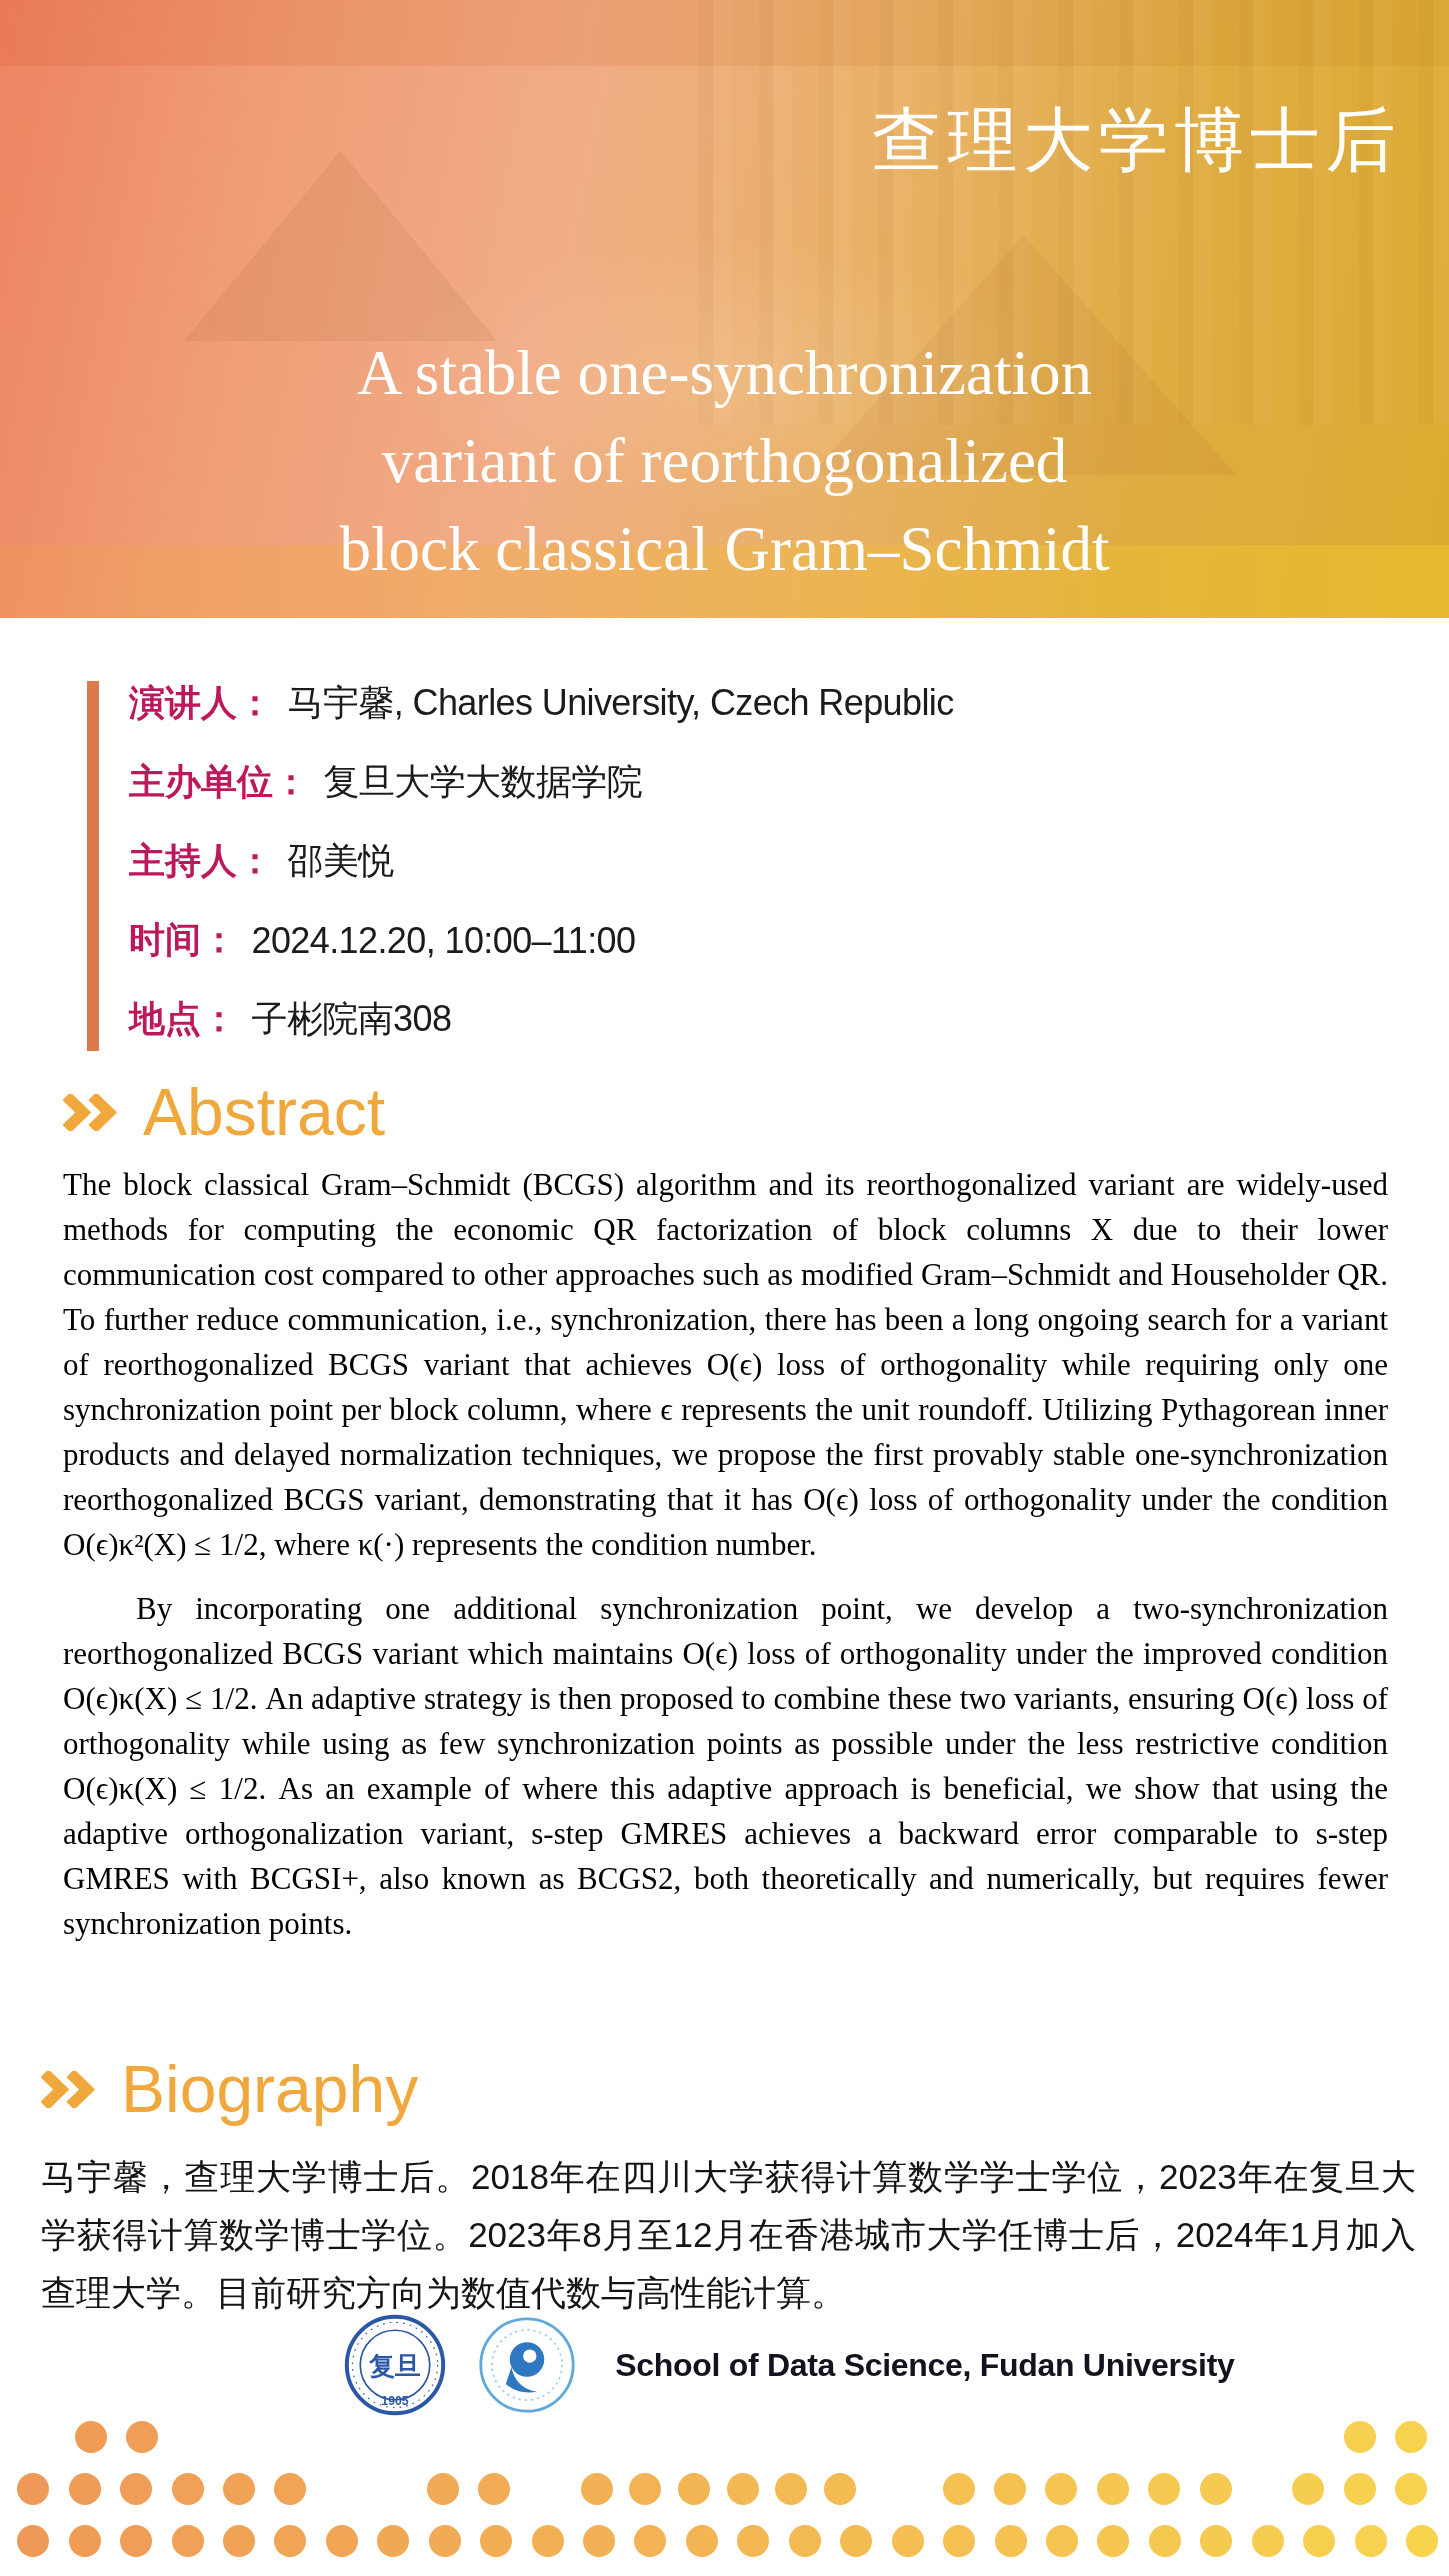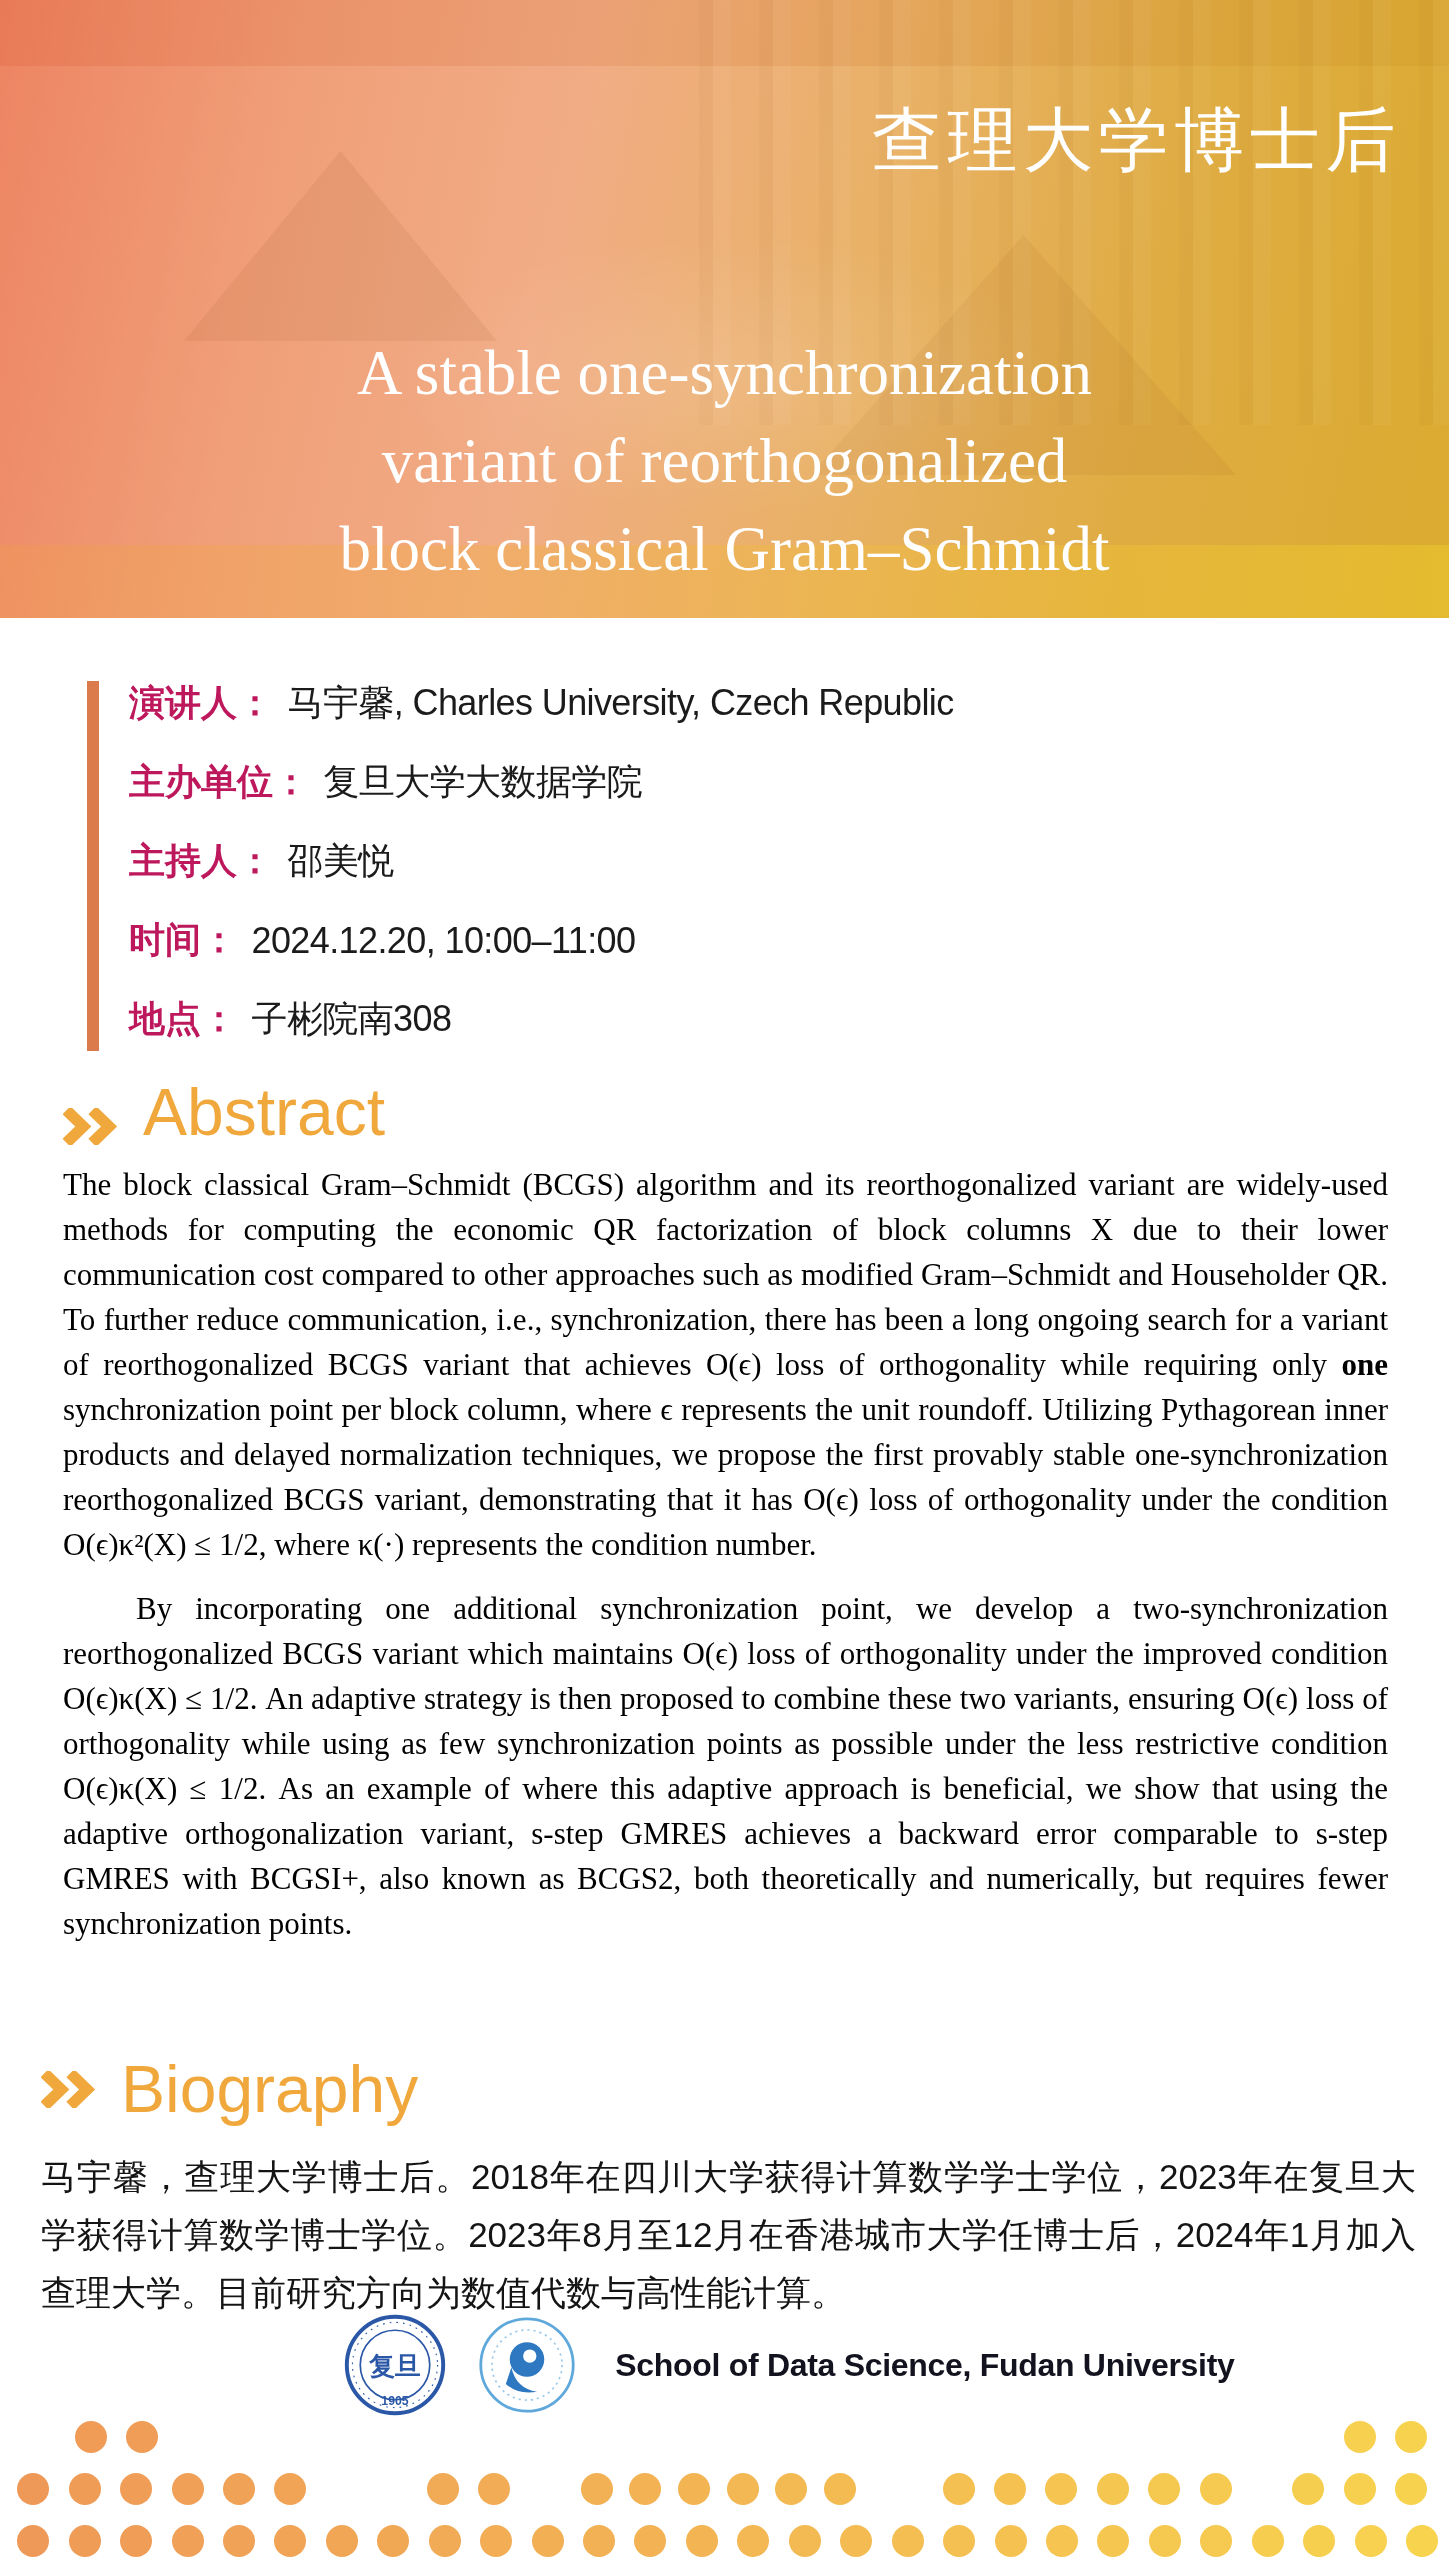--- a/index.html
+++ b/index.html
@@ -37,31 +37,31 @@
   .info{position:absolute;left:87px;top:664px;}
   .info-bar{position:absolute;left:0;top:17px;width:12.3px;height:370px;background:#DB7B4C;}
   .info-rows{margin-left:42px;}
   .info-row{height:79px;display:flex;align-items:center;font-size:36px;white-space:nowrap;}
   .info-label{color:#be185d;font-weight:700;}
   .info-value{color:#1b1b1b;font-weight:500;margin-left:14.5px;letter-spacing:-0.6px;}
   
   .section-heading{position:absolute;display:flex;align-items:center;gap:17px;}
   .section-heading .chev{flex:0 0 auto;}
   .section-heading .ht{color:#F0A83D;font-size:66px;font-weight:500;line-height:1;letter-spacing:0;}
-  #abstract-heading{left:63px;top:1079px;align-items:flex-end;}
+  #abstract-heading{left:63px;top:1079px;}
   #bio-heading{left:41px;top:2056px;}
   
   .abstract-body{
     position:absolute;left:63px;top:1162px;width:1325px;
     font-family:"Liberation Serif",serif;font-size:31px;line-height:45px;
     color:#000;text-align:justify;
   }
   .abstract-body p{margin:0;}
   .abstract-body .p2{text-indent:73px;margin-top:19px;}
-  .bold-inline{font-weight:700;}
+  .bold-inline{font-weight:400;}
   
   .bio-text{
     position:absolute;left:41px;top:2148px;width:1375px;
     font-size:35px;line-height:58px;font-weight:400;color:#141414;text-align:justify;
   }
   
   .footer{position:absolute;left:344px;top:2312px;height:106px;display:flex;align-items:center;gap:20px;}
   .logo{flex:0 0 auto;}
   .logo + .logo{margin-left:12.3px;}
   .footer-text{margin-left:19px;font-size:32px;font-weight:700;color:#13131f;letter-spacing:-0.3px;white-space:nowrap;}

